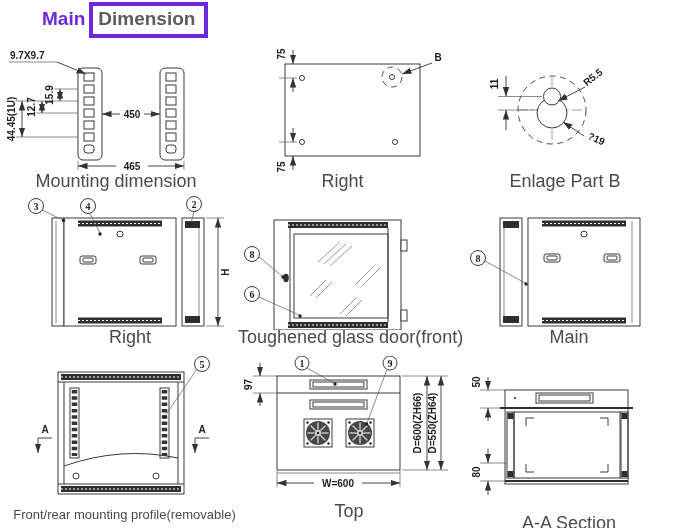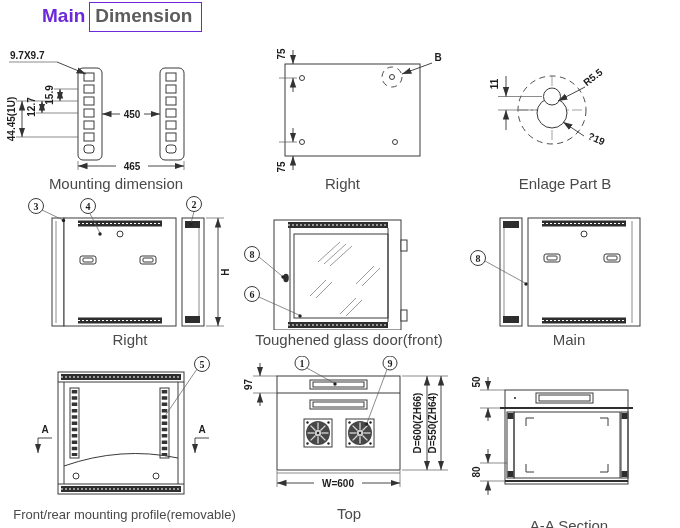--- a/index.html
+++ b/index.html
@@ -1,24 +1,24 @@
 <!DOCTYPE html>
 <html><head>
 <meta charset="utf-8">
 <style>
   html,body{margin:0;padding:0;background:#fff;}
   .sheet{position:relative;width:680px;height:528px;background:#fff;overflow:hidden;
          font-family:"Liberation Sans",sans-serif;}
   .title{position:absolute;left:42px;top:2px;white-space:nowrap;}
   .t-main{font:700 19px "Liberation Sans",sans-serif;color:#6d28d9;margin-right:4px;text-align:right;}
-  .t-box{font:700 19px "Liberation Sans",sans-serif;color:#5c5c5c;border:1px solid #6d28d9;
+  .t-box{font:700 19px "Liberation Sans",sans-serif;color:#5c5c5c;border:4px solid #6d28d9;
          display:inline-block;padding:2px 9px 4px 5px;}
   .panel{position:absolute;}
   .caption{position:absolute;bottom:0;left:0;width:100%;text-align:center;
-           font-size:15px;color:#4a4a4a;white-space:nowrap;}
+           font-size:18px;color:#4a4a4a;white-space:nowrap;}
   .caption.small{font-size:13px;}
   svg{display:block;}
   .d   {stroke:#3a3a3a;fill:none;stroke-width:1;}
   .df  {stroke:#3a3a3a;fill:#fff;stroke-width:1;}
   .dk  {fill:#2e2e2e;stroke:none;}
   .dim {stroke:#333;fill:none;stroke-width:0.9;}
   .ext {stroke:#5a5a5a;fill:none;stroke-width:0.7;}
   .dsh {stroke:#3a3a3a;fill:none;stroke-width:0.9;stroke-dasharray:6 4.5;}
   .cl  {stroke:#7a7a7a;fill:none;stroke-width:0.7;stroke-dasharray:10 3 2 3;}
   .rf  {stroke:#8f8f8f;fill:none;stroke-width:0.9;}

